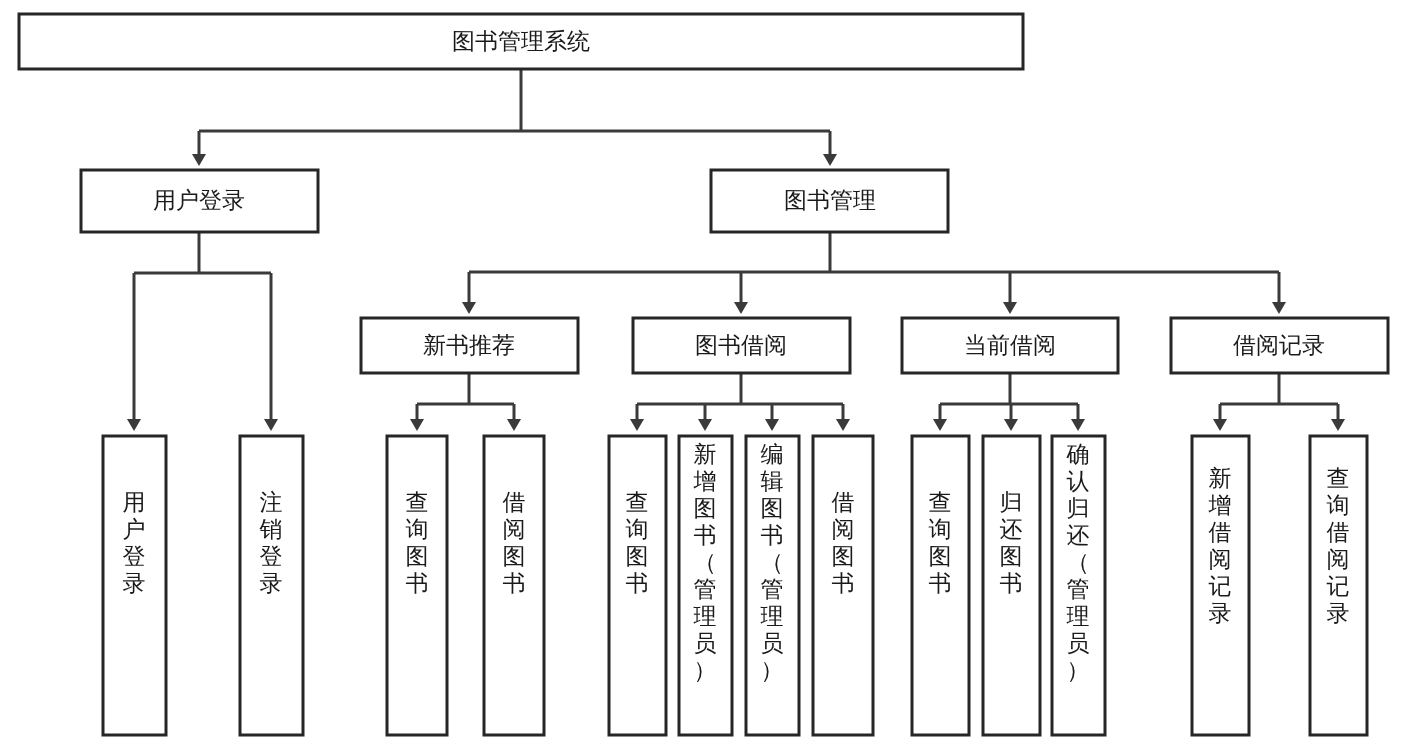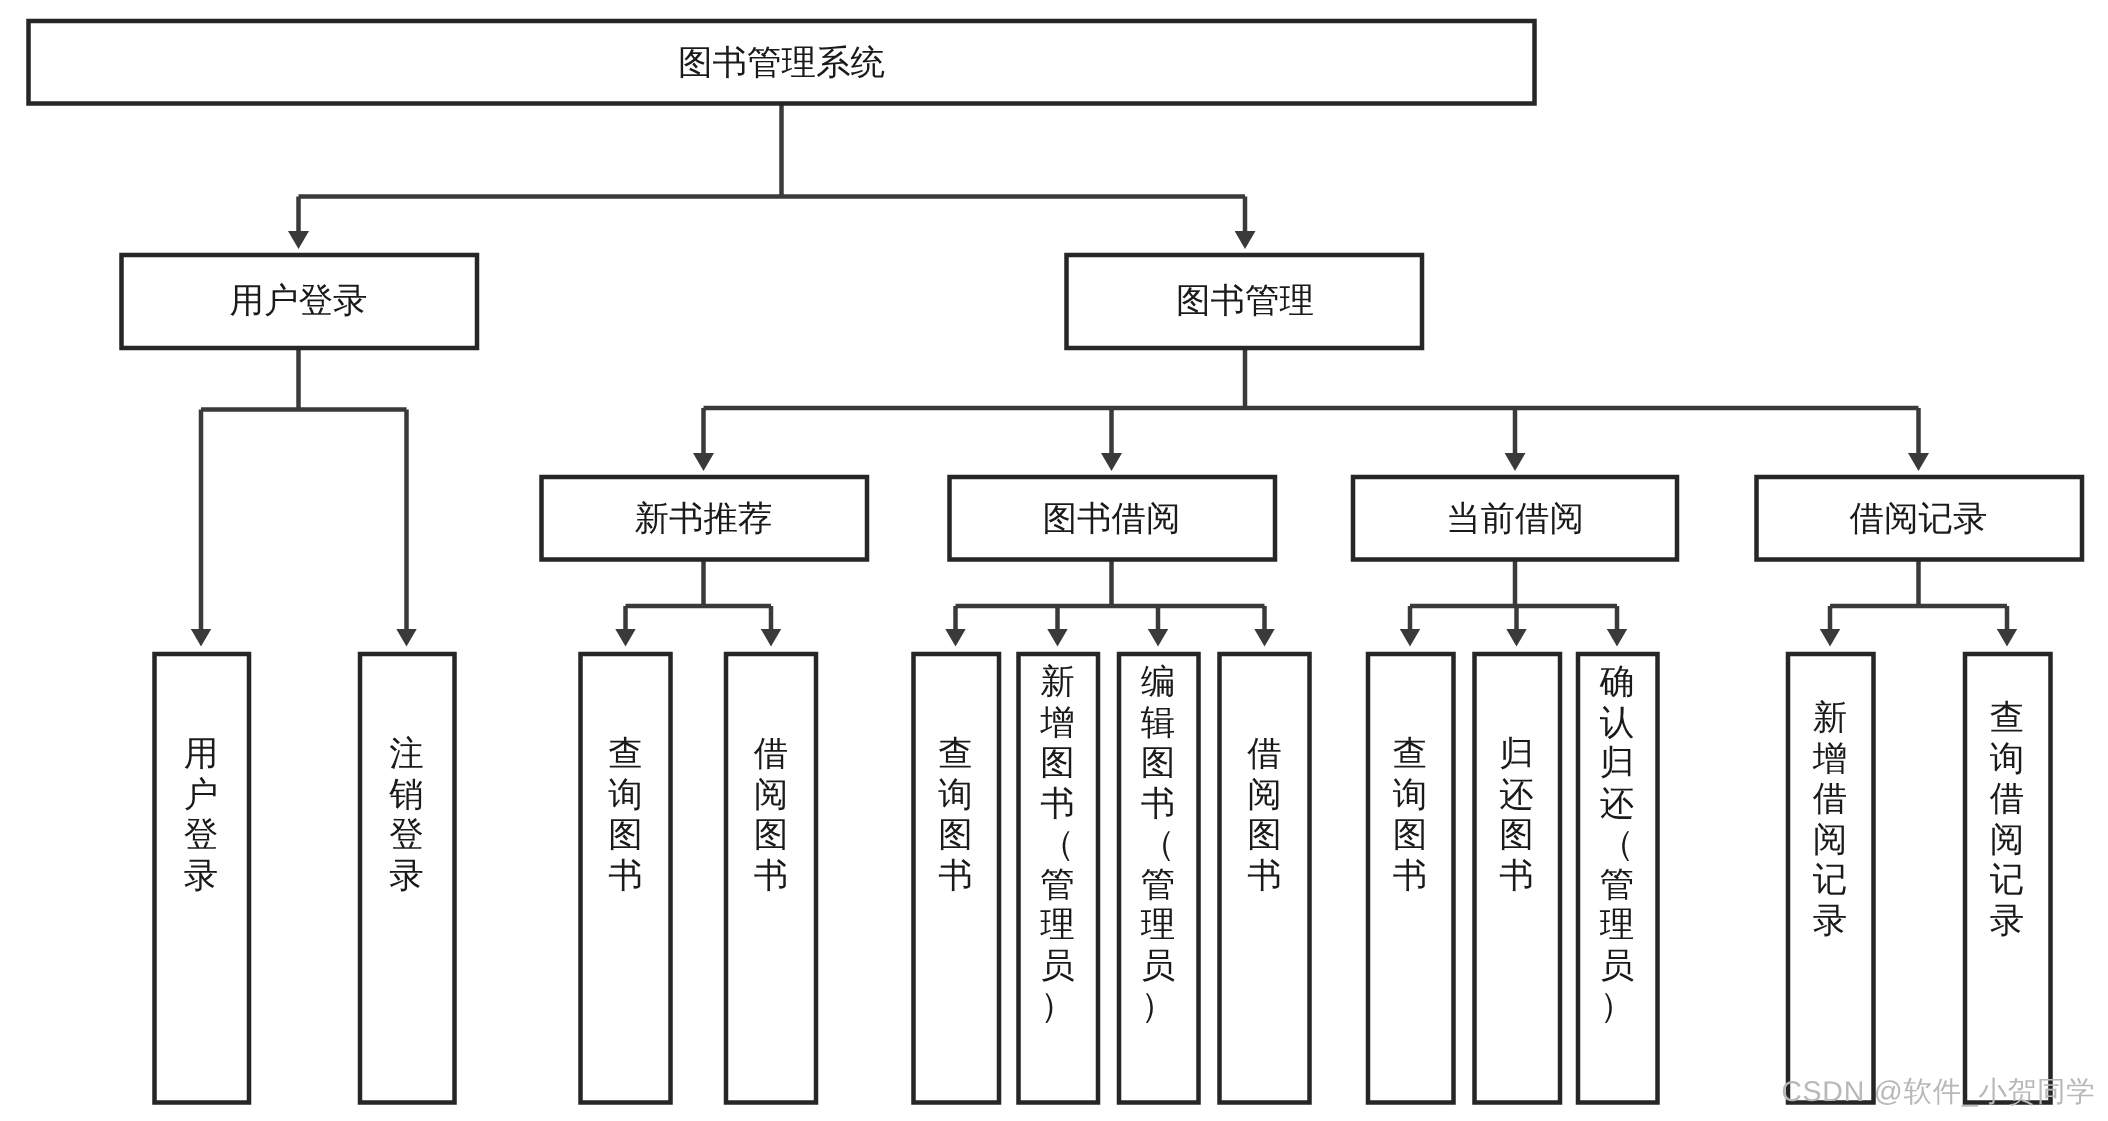--- a/index.html
+++ b/index.html
@@ -211,14 +211,13 @@
       <rect class="node-rect" x="1192" y="436" width="57" height="299"></rect>
       <text class="node-label-v vtext" x="1220" y="486"><tspan x="1220" y="486">新</tspan><tspan x="1220" y="513">增</tspan><tspan x="1220" y="540">借</tspan><tspan x="1220" y="567">阅</tspan><tspan x="1220" y="594">记</tspan><tspan x="1220" y="621">录</tspan></text>
     </g>
 
     <g>
       <rect class="node-rect" x="1310" y="436" width="57" height="299"></rect>
       <text class="node-label-v vtext" x="1338" y="486"><tspan x="1338" y="486">查</tspan><tspan x="1338" y="513">询</tspan><tspan x="1338" y="540">借</tspan><tspan x="1338" y="567">阅</tspan><tspan x="1338" y="594">记</tspan><tspan x="1338" y="621">录</tspan></text>
     </g>
   </svg>
 
-  <div class="watermark">CSDN @软件_小贺同学</div>
 </div>
 
 </body></html>

